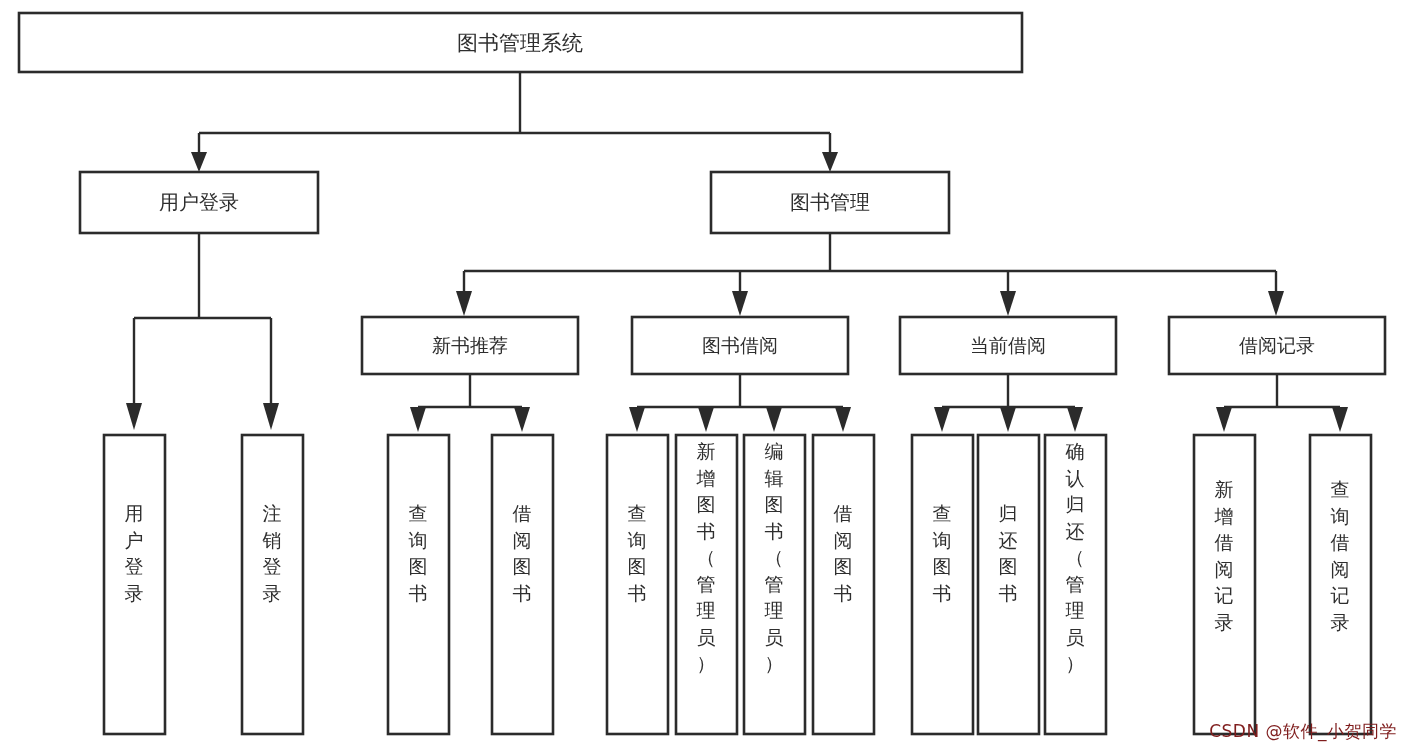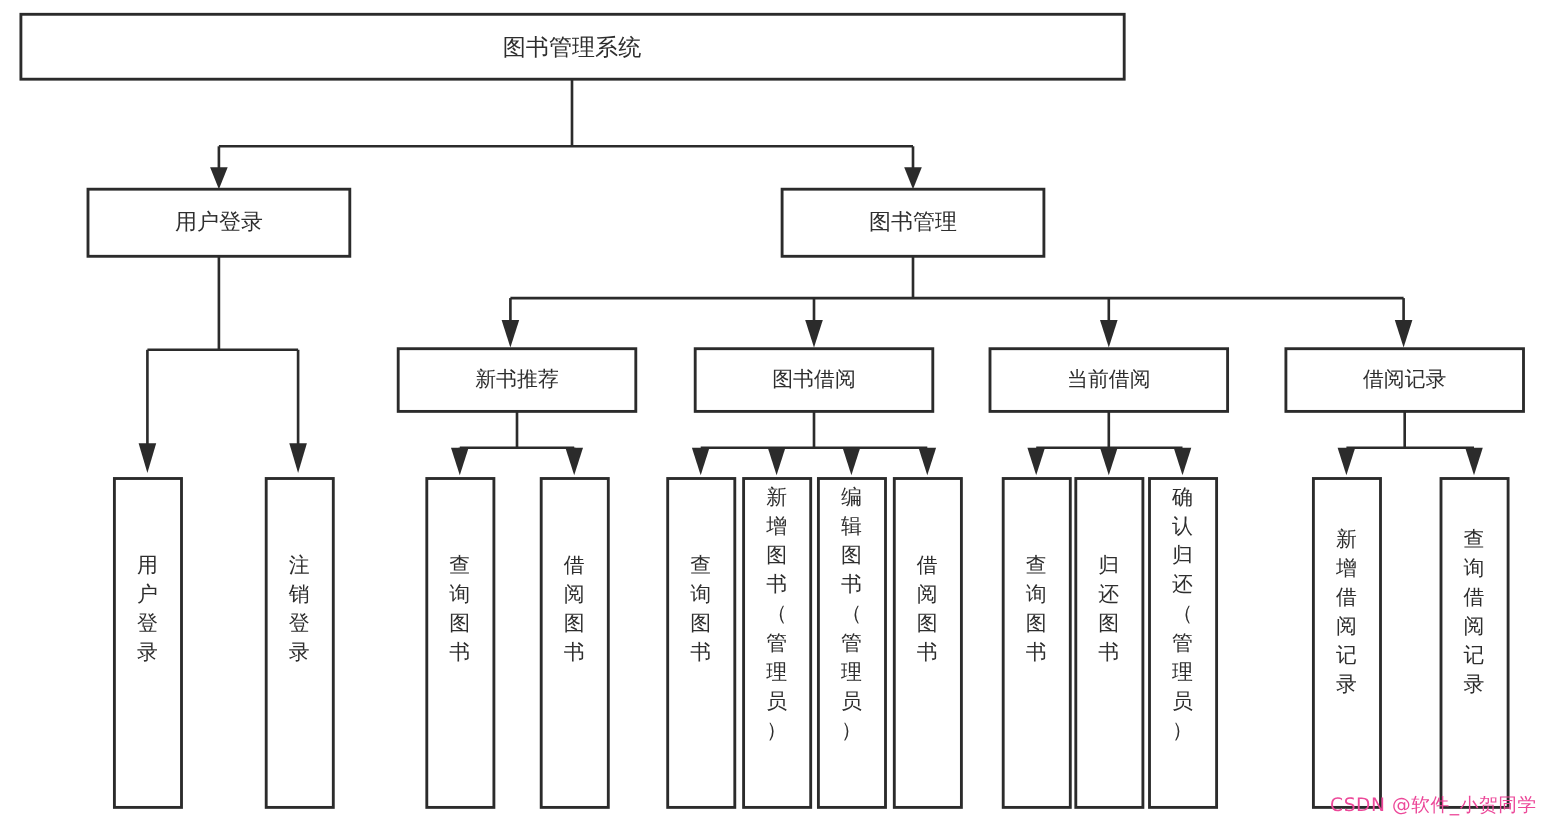--- a/index.html
+++ b/index.html
@@ -53,21 +53,21 @@
   .arrow-head {
     fill: #2b2b2b;
     stroke: none;
   }
   #watermark {
     position: absolute;
     right: 8px;
     bottom: 4px;
     font-family: "DejaVu Sans", "Liberation Sans", sans-serif;
     font-size: 17px;
-    color: #ec4899;
+    color: #7f1d1d;
     letter-spacing: 0.5px;
     white-space: nowrap;
     user-select: none;
   }
 </style>
 </head>
 <body>
 
 <div id="diagram-root">
   <svg width="1405" height="747" viewBox="0 0 1405 747" xmlns="http://www.w3.org/2000/svg">

